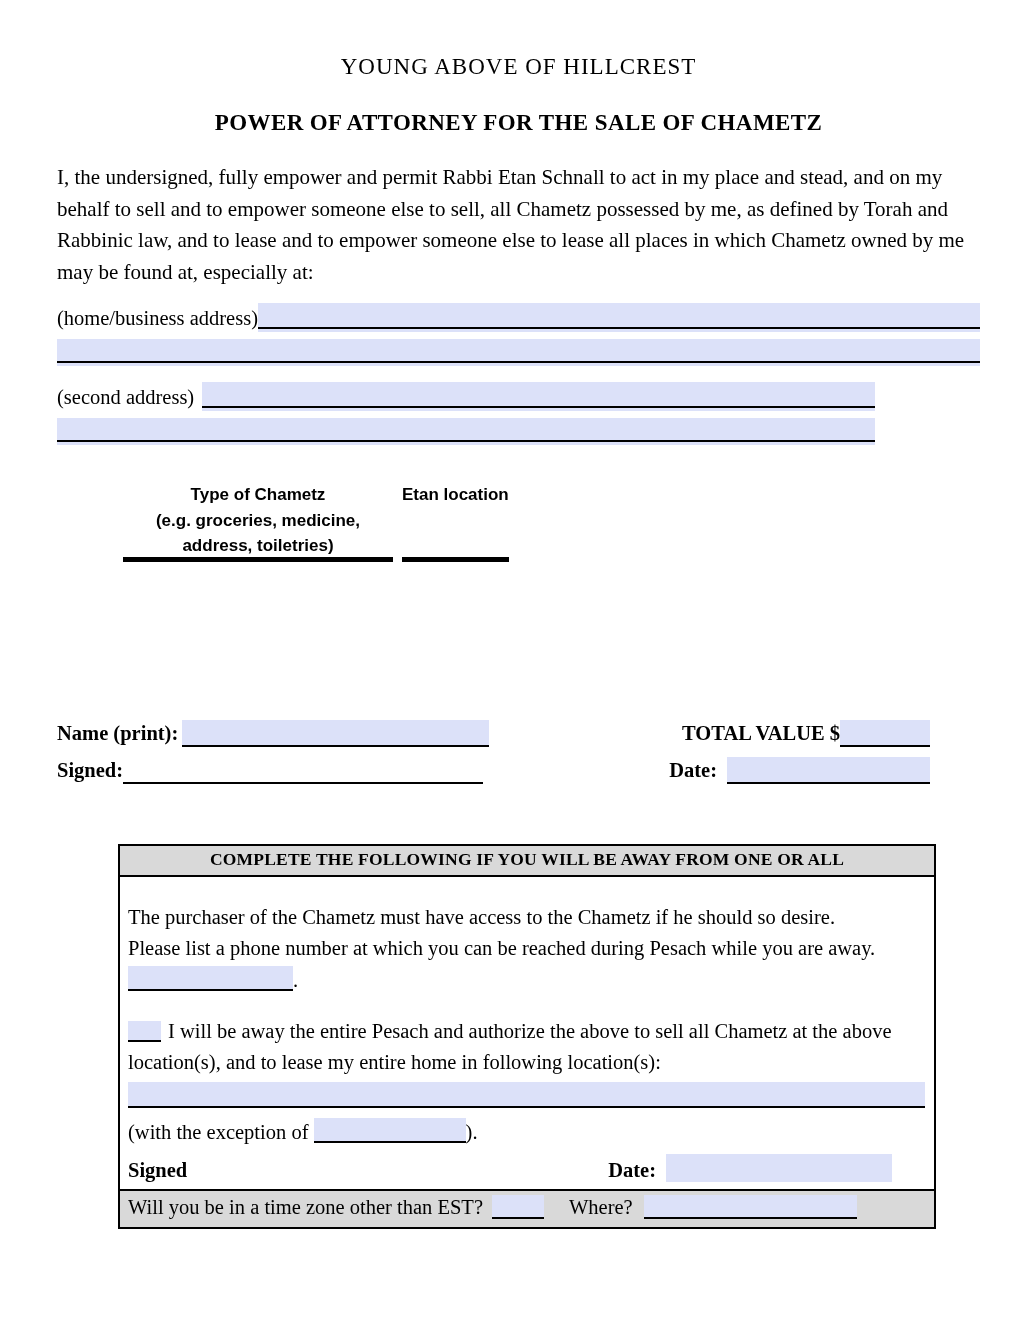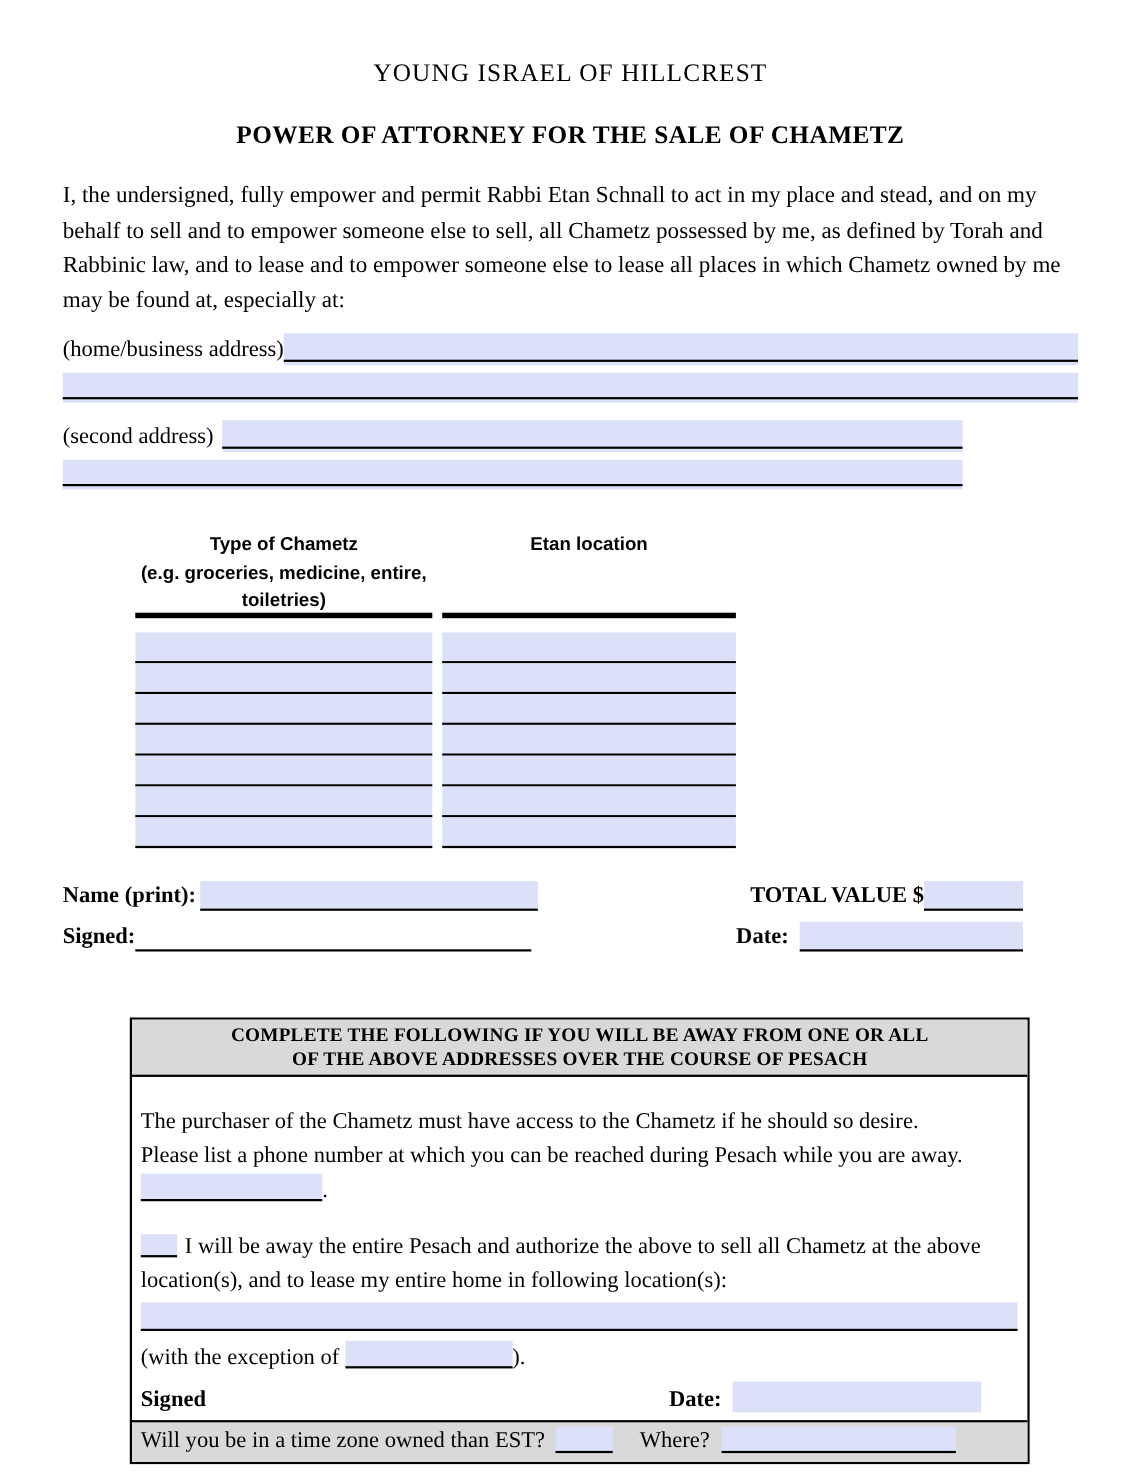--- a/index.html
+++ b/index.html
@@ -24,21 +24,21 @@
   
   .addr-block1 { margin-top:15px; }
   .addr-block2 { margin-top:16px; width:818px; }
   .addr-row { display:flex; align-items:flex-end; }
   .addr-label { font-size:20.5px; white-space:nowrap; padding-bottom:2px; }
   .addr-row .field { flex:1; height:29px; }
   .addr-line2 { height:27px; margin-top:7px; }
 
   
   .chametz-table { margin-top:36px; margin-left:66px; width:818px; display:flex; gap:9px; }
-  .ctable-col { display:flex; flex-direction:column; }
+  .ctable-col { display:flex; }
   .col-type { width:270px; } .col-location { width:267px; } .col-value { width:267px; }
   .ctable-head {
     font-family:"Liberation Sans", sans-serif; font-weight:bold; font-size:17px;
     line-height:25.5px; text-align:center; height:81px; border-bottom:5px solid #000;
     padding-top:1px;
   }
   .ctable-rows { margin-top:13px; }
   .table-cell { height:28px; border-bottom:2px solid #000; background:#dce1f9; }
 
   
@@ -78,21 +78,21 @@
   .tz-field { width:52px; height:24px; margin-left:9px; }
   .where-label { margin-left:25px; }
   .where-field { width:213px; height:24px; margin-left:11px; }
   .footer-text { white-space:nowrap; }
 </style>
 </head>
 <body>
 
 <div class="page">
 
-  <div class="org-title">YOUNG ISRAEL OF HILLCREST</div>
+  <div class="org-title">YOUNG ABOVE OF HILLCREST</div>
 
   <div class="form-title">POWER OF ATTORNEY FOR THE SALE OF CHAMETZ</div>
 
   <p class="intro">I, the undersigned, fully empower and permit Rabbi Etan Schnall to act in my place and stead, and on my behalf to sell and to empower someone else to sell, all Chametz possessed by me, as defined by Torah and Rabbinic law, and to lease and to empower someone else to lease all places in which Chametz owned by me may be found at, especially at:</p>
 
   <div class="addr-block1">
     <div class="addr-row">
       <span class="addr-label">(home/business address)</span>
       <span class="field innerline"></span>
     </div>
@@ -104,21 +104,21 @@
       <span class="addr-label">(second address)</span>
       <span class="field innerline" style="margin-left:8px;"></span>
     </div>
     <div class="field innerline addr-line2"></div>
   </div>
 
   <div class="chametz-table">
     <div class="ctable-col col-type">
       <div class="ctable-head">
         <div>Type of Chametz</div>
-        <div>(e.g.  groceries, medicine, entire, toiletries)</div>
+        <div>(e.g.  groceries, medicine, address, toiletries)</div>
       </div>
       <div class="ctable-rows">
           <div class="table-cell"></div>
           <div class="table-cell"></div>
           <div class="table-cell"></div>
           <div class="table-cell"></div>
           <div class="table-cell"></div>
           <div class="table-cell"></div>
           <div class="table-cell"></div>
         </div>
@@ -153,21 +153,20 @@
     <span class="plainline signature-line"></span>
     <span class="right-group">
       <span class="sig-label">Date:</span>
       <span class="field underbar date-field"></span>
     </span>
   </div>
 
   <div class="away-box">
     <div class="away-header">
       <div>COMPLETE THE FOLLOWING IF YOU WILL BE AWAY FROM ONE OR ALL</div>
-      <div>OF THE ABOVE ADDRESSES OVER THE COURSE OF PESACH</div>
     </div>
 
     <div class="away-body">
       <div>The purchaser of the Chametz must have access to the Chametz if he should so desire.</div>
       <div>Please list a phone number at which you can be reached during Pesach while you are away.</div>
       <div class="phone-line"><span class="field underbar phone-field"></span><span>.</span></div>
 
       <div class="away-line"><span class="field underbar checkbox-field"></span><span>I will be away the entire Pesach and authorize the above to sell all Chametz at the above location(s), and to lease my entire home in following location(s):</span></div>
 
       <div class="field underbar locations-field"></div>
@@ -177,20 +176,20 @@
 
     <div class="box-sig-row">
       <span class="box-sig-label">Signed</span>
       <span class="box-date-group">
         <span class="box-sig-label">Date:</span>
         <span class="field box-date-field"></span>
       </span>
     </div>
 
     <div class="away-footer">
-      <span class="footer-text">Will you be in a time zone owned than EST?</span>
+      <span class="footer-text">Will you be in a time zone other than EST?</span>
       <span class="field underbar tz-field"></span>
       <span class="footer-text where-label">Where?</span>
       <span class="field underbar where-field"></span>
     </div>
   </div>
 
 </div>
 
 </body></html>

